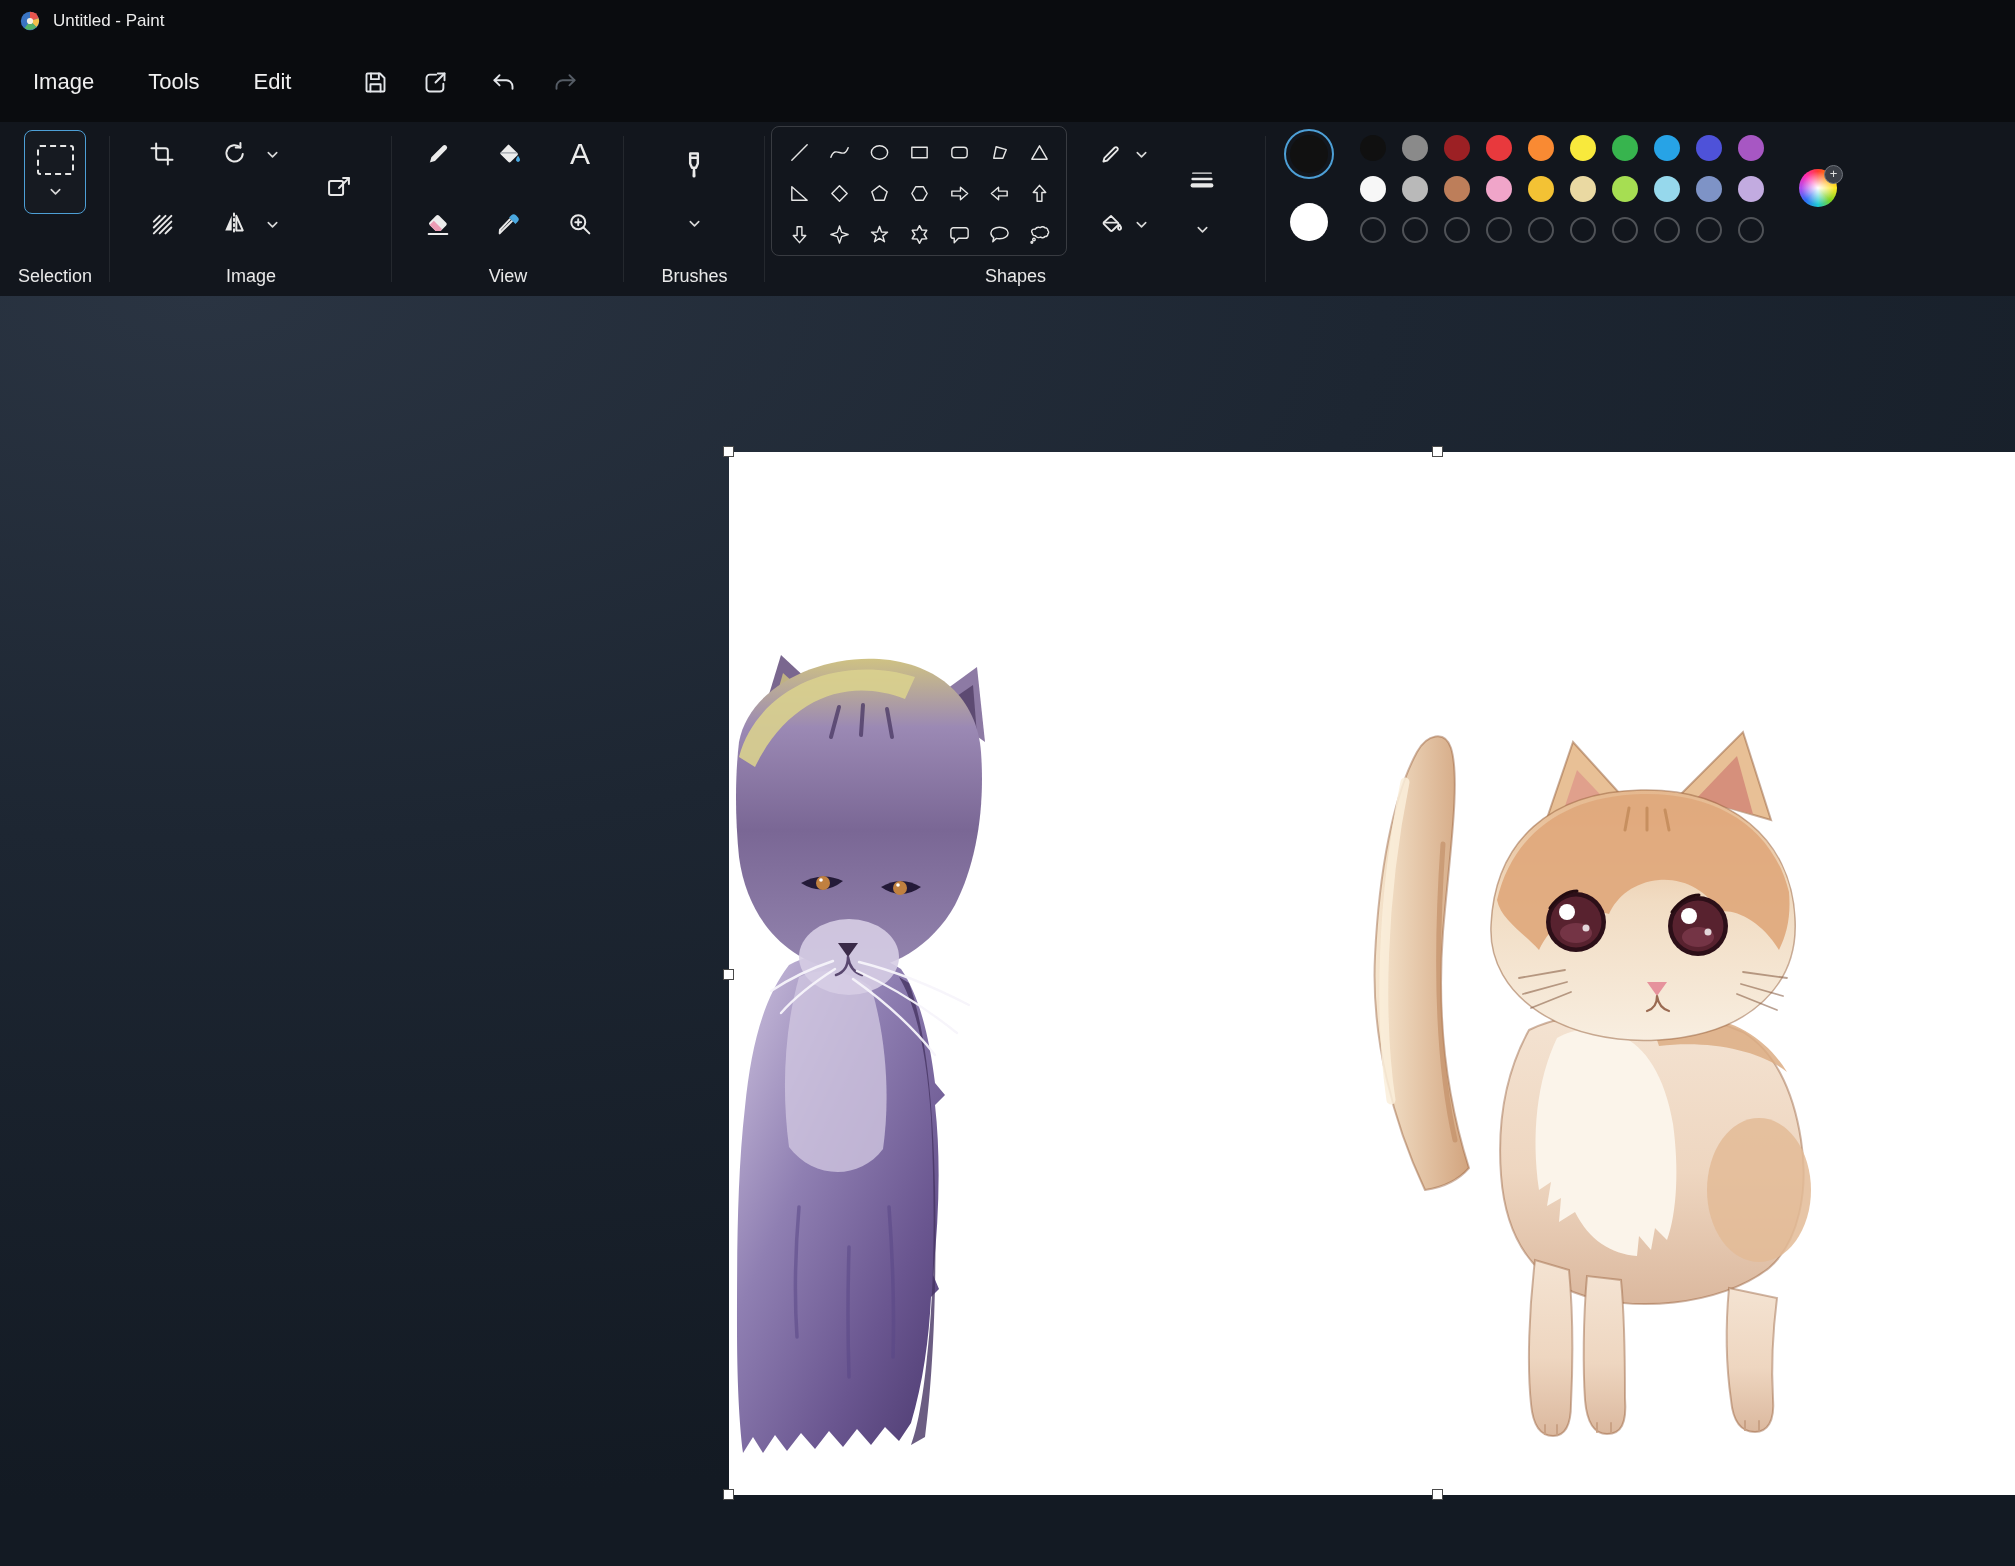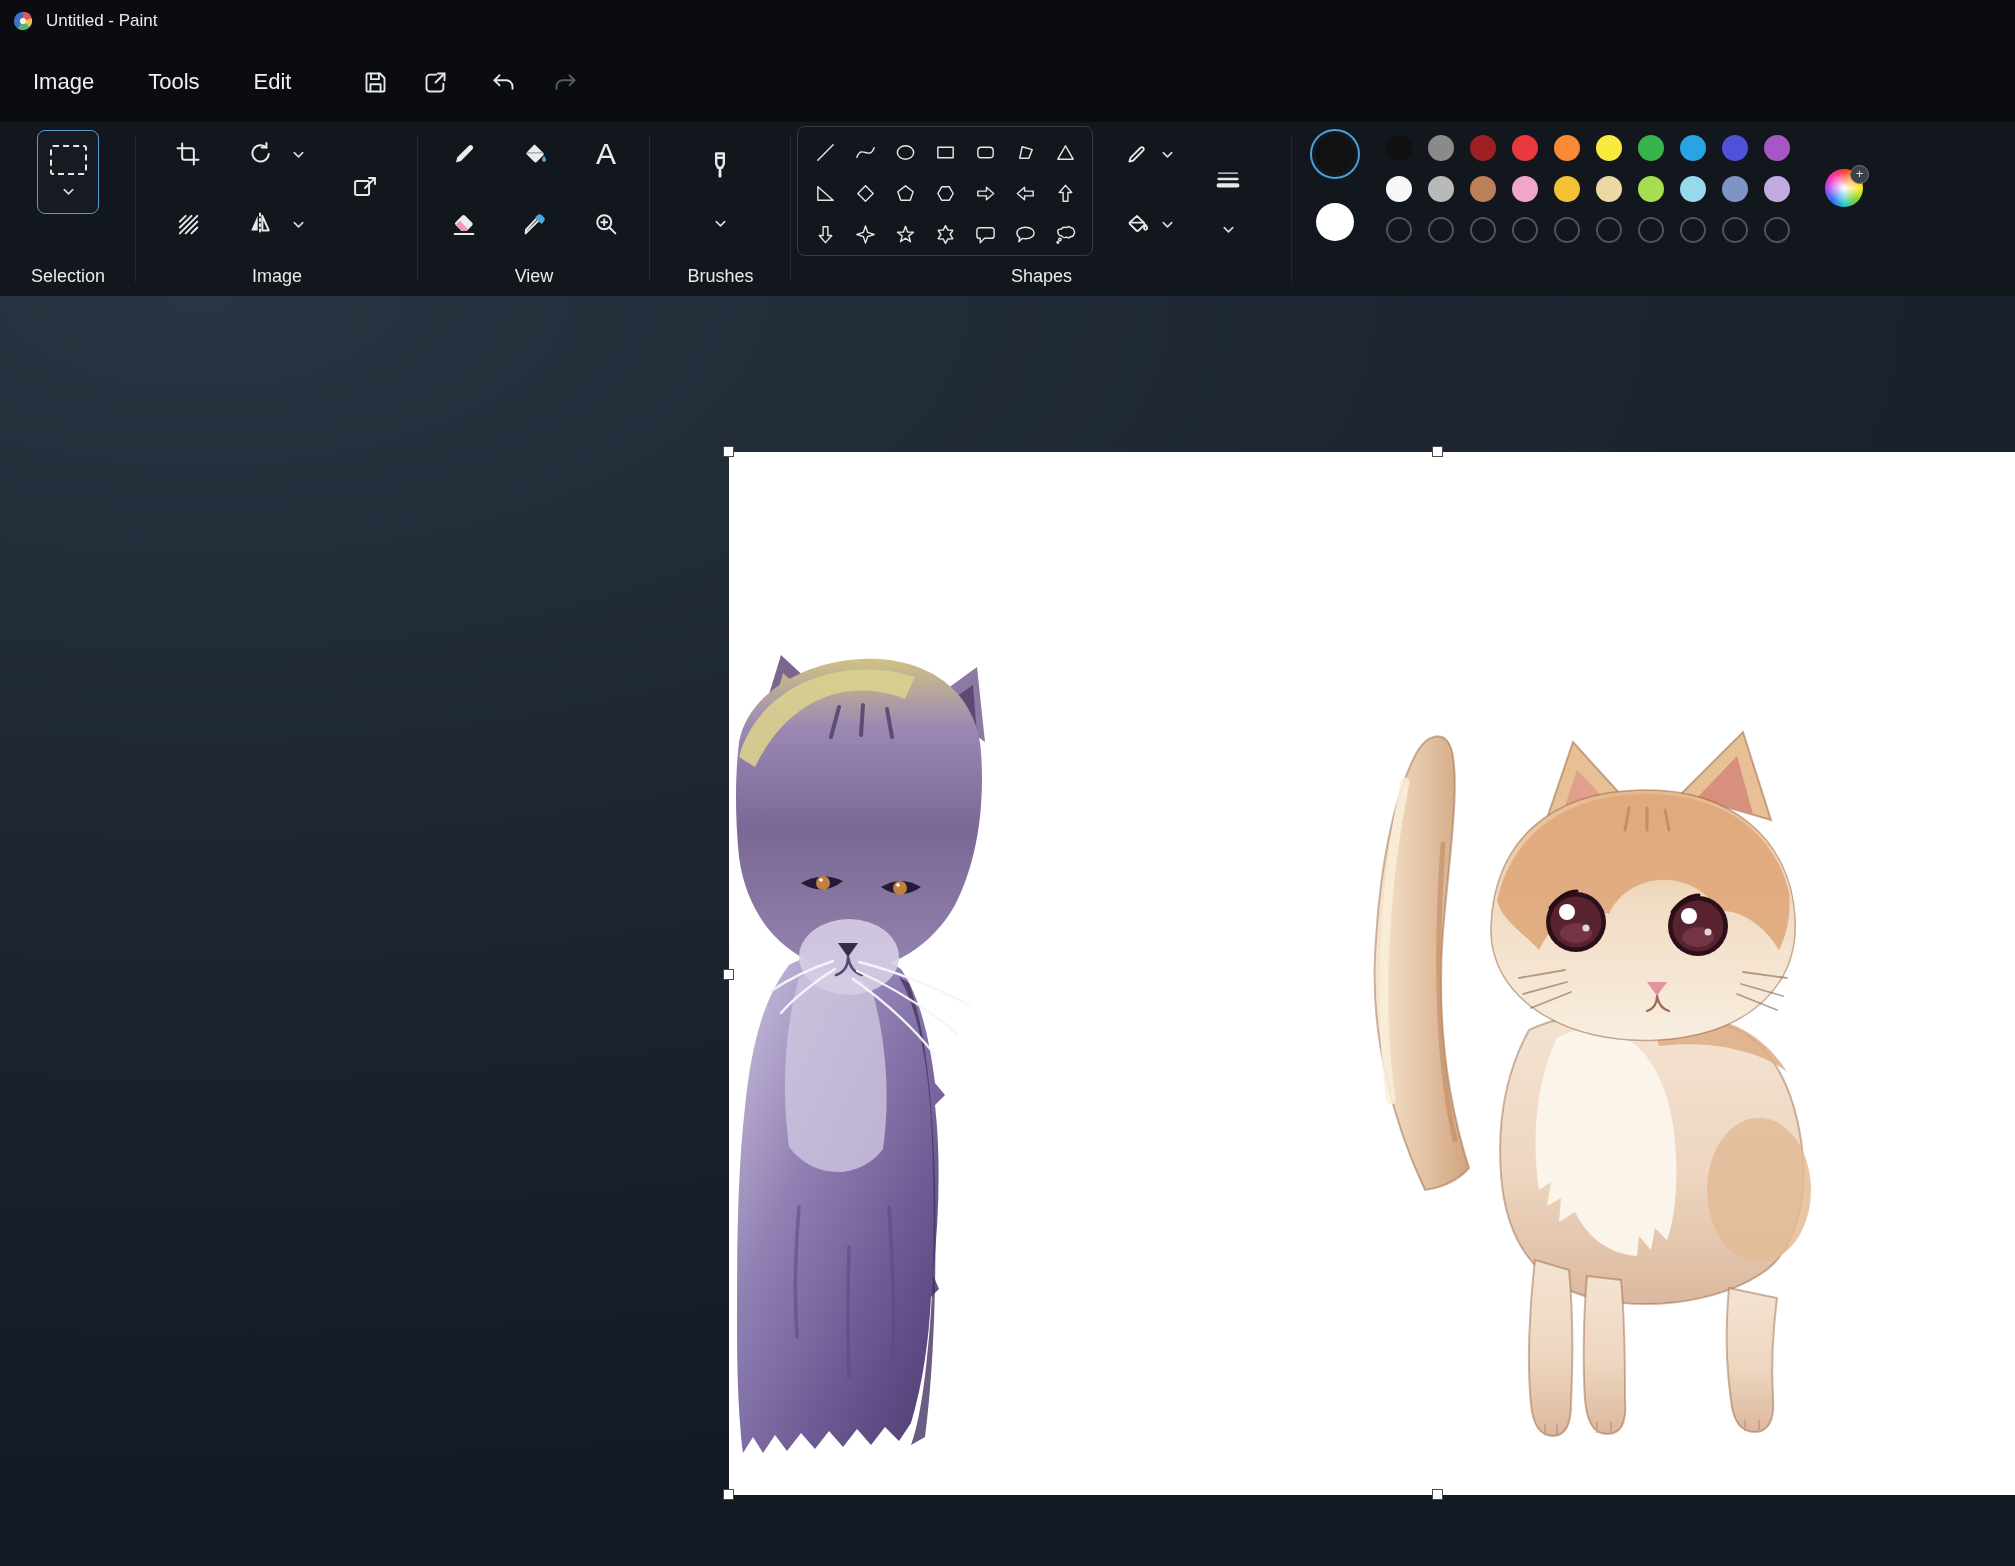--- a/index.html
+++ b/index.html
@@ -1,37 +1,37 @@
 <!DOCTYPE html>
 <html><head>
 <meta charset="utf-8">
 <style>
   * { margin:0; padding:0; box-sizing:border-box; }
   html,body { width:2015px; height:1566px; overflow:hidden; }
   body { background:#0a0c0f; font-family:"Liberation Sans", sans-serif; color:#f2f2f2; position:relative; }
 
   
-  .titlebar { height:42px; display:flex; align-items:center; gap:12px; padding-left:12px; background:#0a0c0f; }
+  .titlebar { height:42px; display:flex; align-items:center; gap:12px; padding-left:19px; background:#0a0c0f; }
   .titlebar .title { font-size:17px; color:#ececec; }
 
   
   .menubar { height:80px; display:flex; align-items:center; background:#0a0c0f; padding-left:6px; }
   .menu-item { font-size:22px; color:#f0f0f0; padding:12px 27px; border-radius:6px; background:none; border:none; font-family:inherit; }
   .icon-btn44 { width:46px; height:46px; border-radius:6px; display:flex; align-items:center; justify-content:center; background:none; border:none; }
   .qi { width:27px; height:27px; stroke:#e3e6ea; stroke-width:1.7; fill:none; stroke-linecap:round; stroke-linejoin:round; }
   .qi.disabled { stroke:#565d66; }
 
   
   .ribbon { height:174px; background:#12161d; display:flex; position:relative; }
   .section { position:relative; height:100%; }
   .section::after { content:""; position:absolute; right:0; top:14px; bottom:14px; width:1px; background:rgba(255,255,255,.08); }
   .section:last-child::after { display:none; }
   .section-label { position:absolute; bottom:9px; left:0; width:100%; text-align:center; font-size:18px; color:#e9e9e9; }
 
-  .sec-selection { width:136px; } .sec-image { width:282px; } .sec-tools { width:232px; }
+  .sec-selection { width:110px; } .sec-image { width:282px; } .sec-tools { width:232px; }
   .sec-brushes { width:141px;text-decoration:underline; } .sec-shapes { width:501px; } .sec-colours { width:614px; } .sec-copilot { width:115px; }
 
   .chev { width:15px; height:15px; stroke:#d9d9d9; stroke-width:1.7; fill:none; stroke-linecap:round; stroke-linejoin:round; }
 
   .sel-btn { position:absolute; left:50%; top:8px; transform:translateX(-50%); width:62px; height:84px;
              border:1px solid #4d9fd6; border-radius:8px; background:rgba(255,255,255,.02);
              display:flex; flex-direction:column; align-items:center; justify-content:center; gap:9px; }
   .sel-dash { width:37px; height:30px; border:2px dashed #e6e6e6; border-radius:3px; }
 
   .icon-btn { position:absolute; width:46px; height:46px; border-radius:6px; display:flex; align-items:center; justify-content:center; background:none; border:none; }

